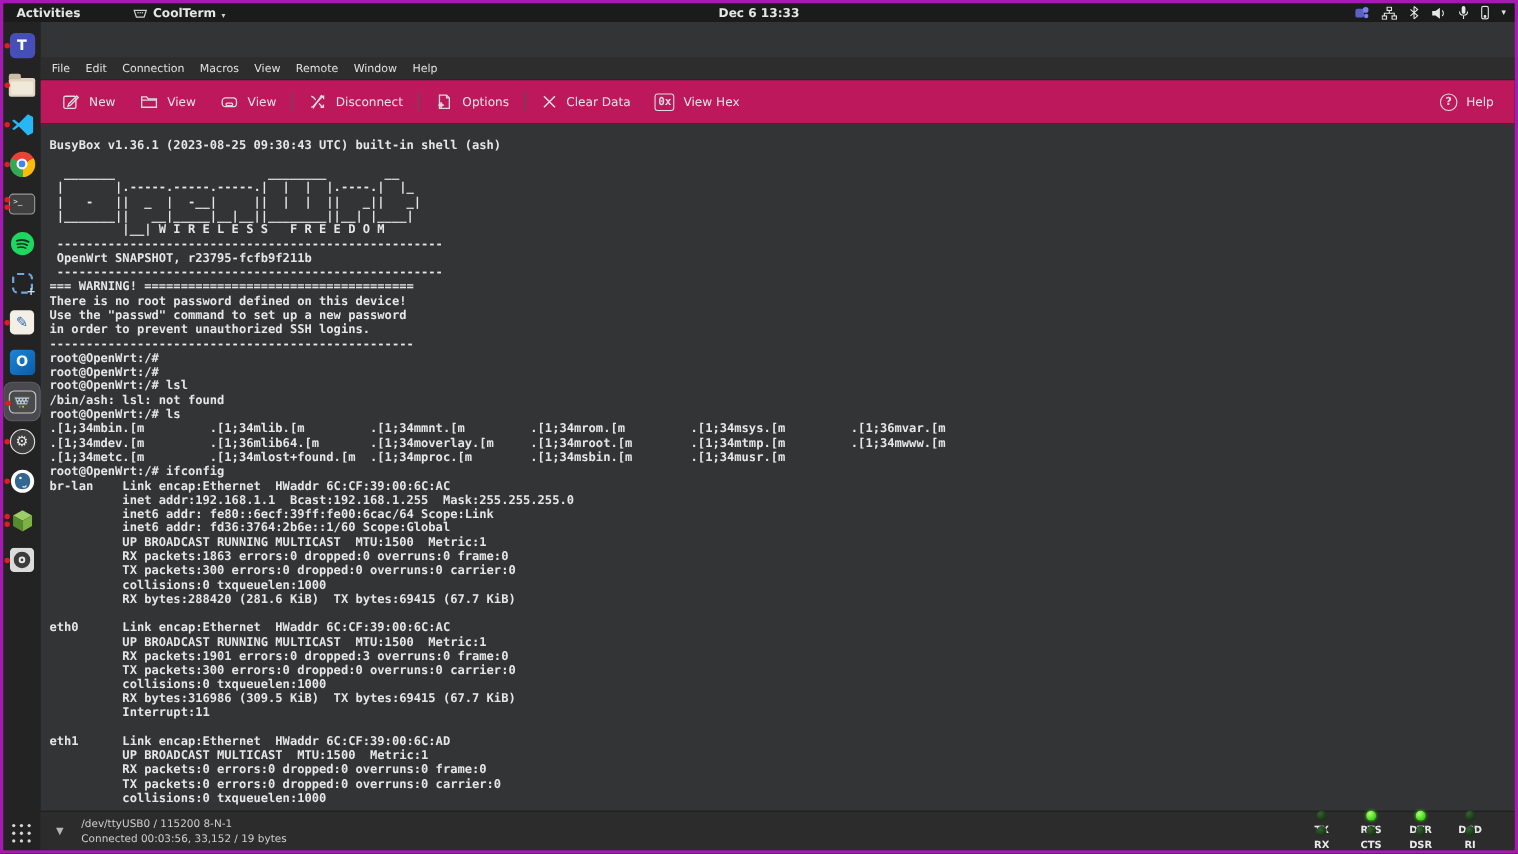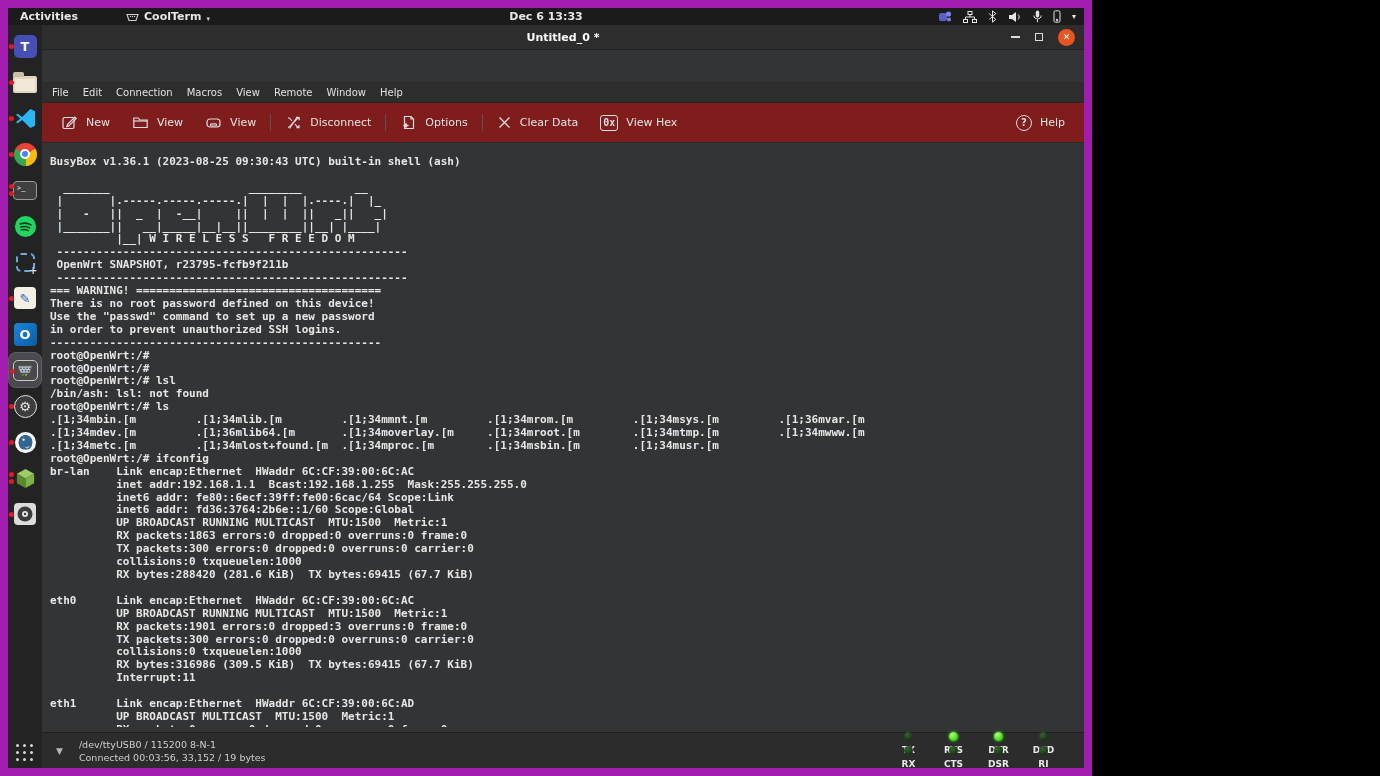--- a/index.html
+++ b/index.html
@@ -1,17 +1,17 @@
 <!DOCTYPE html>
 <html><head>
 <meta charset="utf-8">
 <style>
   * { box-sizing: border-box; }
   body { margin:0; background:#000; font-family:"DejaVu Sans","Liberation Sans",sans-serif; }
-  .screen { width:1092px; height:776px; border:8px solid #a21caf; background:#333436;
+  .screen { width:1380px; height:776px; border:3px solid #a21caf; background:#333436;
             display:flex; flex-direction:column; overflow:hidden; position:relative; }
 
   
   .topbar { flex:0 0 17px; background:#1b1b1b; color:#e6e6e6; font-size:11px;
             display:flex; align-items:center; position:relative; }
   .activities { padding:0 14px 0 12px; font-weight:bold; }
   .appmenu { display:flex; align-items:flex-end; gap:5px; margin-left:34px; font-weight:bold; }
   .appmenu .caret { font-size:7px; color:#cfcfcf; }
   .clock { position:absolute; left:50%; transform:translateX(-50%); font-weight:bold; }
   .tray { position:absolute; right:8px; display:flex; align-items:center; gap:11px; }
@@ -66,21 +66,21 @@
   .win-controls { position:absolute; right:9px; top:0; height:100%; display:flex; align-items:center; gap:15px; }
   .btn-min { width:9px; height:2px; background:#dcdcdc; }
   .btn-max { width:8px; height:8px; border:1.2px solid #dcdcdc; }
   .btn-close { width:17px; height:17px; border-radius:50%; background:#e95420; color:#fff;
                display:flex; align-items:center; justify-content:center; font-size:9px; font-weight:bold; }
 
   .menubar { flex:0 0 21px; background:#2d2d2d; border-bottom:1px solid #262626; display:flex;
              align-items:center; padding-left:3px; font-size:10px; color:#e0e0e0;margin-top:32px; }
   .menu-item { padding:0 7px; cursor:default; }
 
-  .toolbar { flex:0 0 26px; background:#7f1d1d; border-bottom:1px solid #2a2a2a; display:flex;
+  .toolbar { flex:0 0 26px; background:#be185d; border-bottom:1px solid #2a2a2a; display:flex;
              align-items:center; padding:11px 8px; font-size:11px; color:#e4e4e4; }
   .tool-btn { display:flex; align-items:center; gap:8px; padding:0 11px; height:100%; }
   .tool-sep { width:1px; height:17px; background:#545454; margin:0 3px; }
   .toolbar-spacer { flex:1; }
   .hex-box { border:1.5px solid #dcdcdc; border-radius:3px; padding:0 2px; font:bold 10px/14px "DejaVu Sans Mono",monospace; color:#dcdcdc; }
   .hex-box::after { content:"0x"; }
   .help-circle { width:16px; height:16px; border:1.3px solid #dcdcdc; border-radius:50%;
                  display:flex; align-items:center; justify-content:center; font-size:10px; font-weight:bold; color:#dcdcdc; }
   .help-circle::after { content:"?"; }
 
@@ -252,28 +252,20 @@
           <span></span>
           <span></span>
           <span></span>
           <span></span>
           <span></span>
       </div>
     </div>
 
     <div class="window">
 
-      <div class="titlebar">
-        <span>Untitled_0 *</span>
-        <span class="win-controls">
-          <span class="btn-min"></span>
-          <span class="btn-max"></span>
-          <span class="btn-close">✕</span>
-        </span>
-      </div>
 
       <div class="menubar">
         <span class="menu-item">File</span>
         <span class="menu-item">Edit</span>
         <span class="menu-item">Connection</span>
         <span class="menu-item">Macros</span>
         <span class="menu-item">View</span>
         <span class="menu-item">Remote</span>
         <span class="menu-item">Window</span>
         <span class="menu-item">Help</span>

